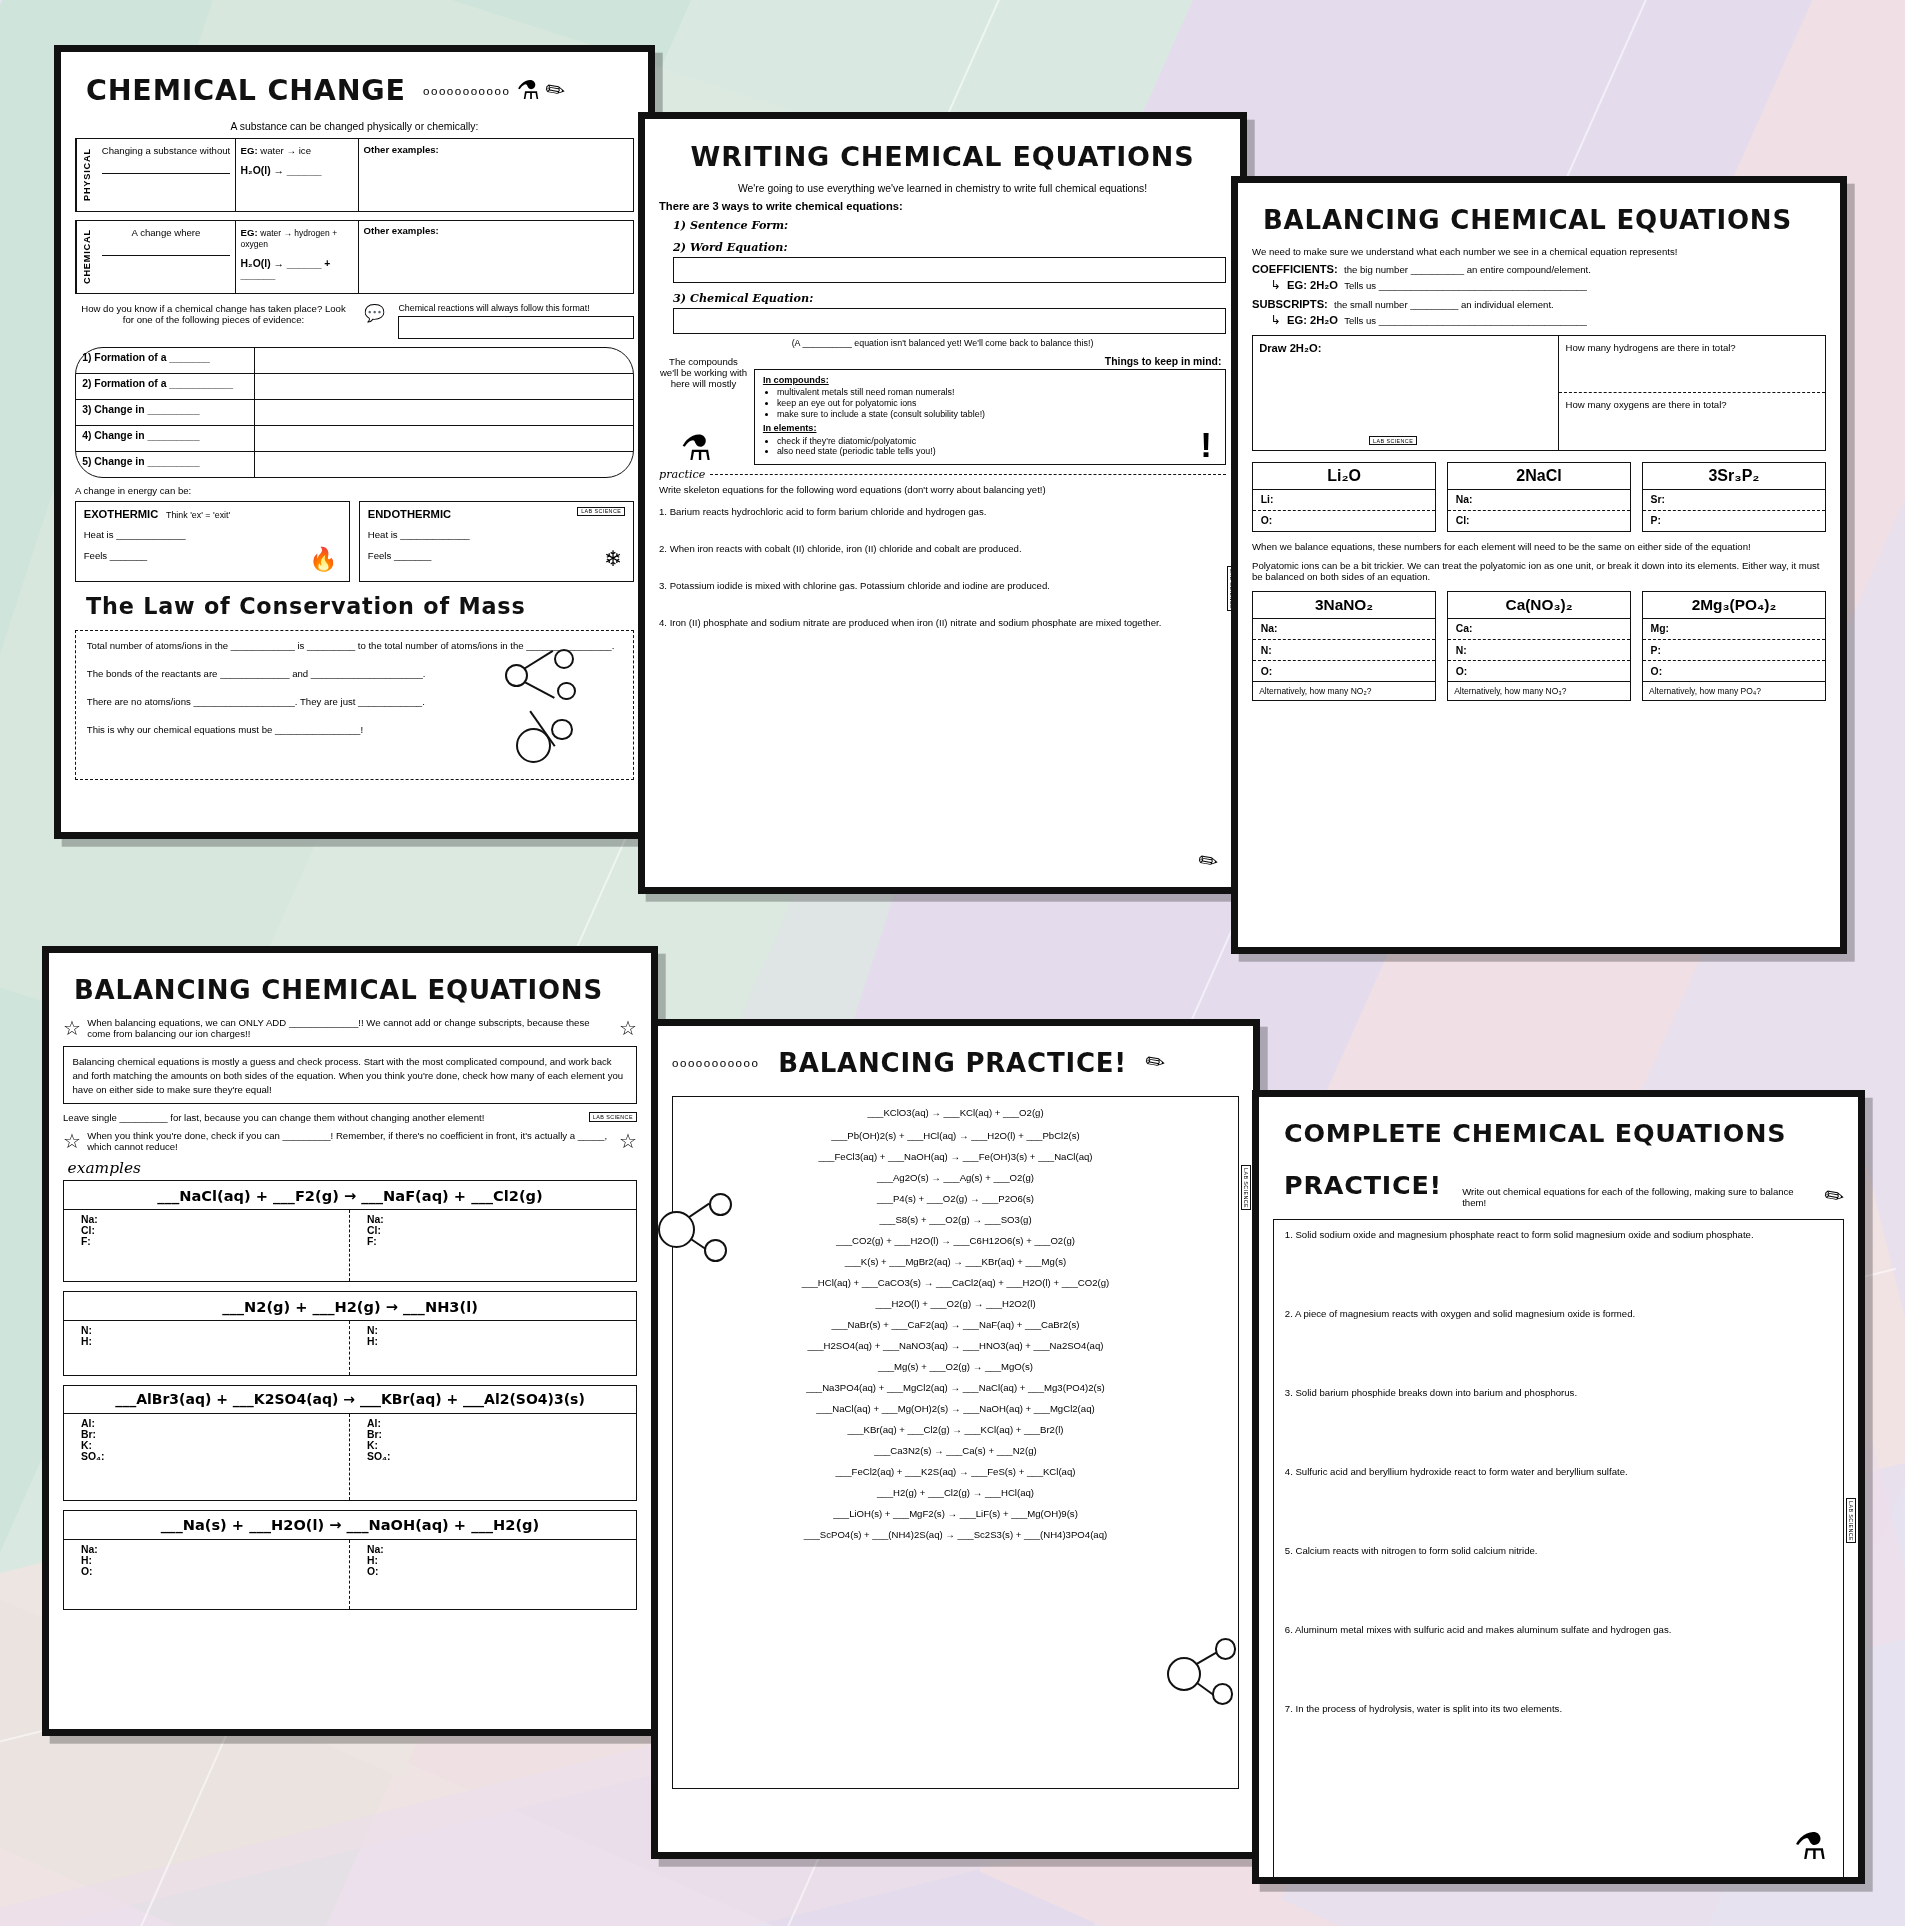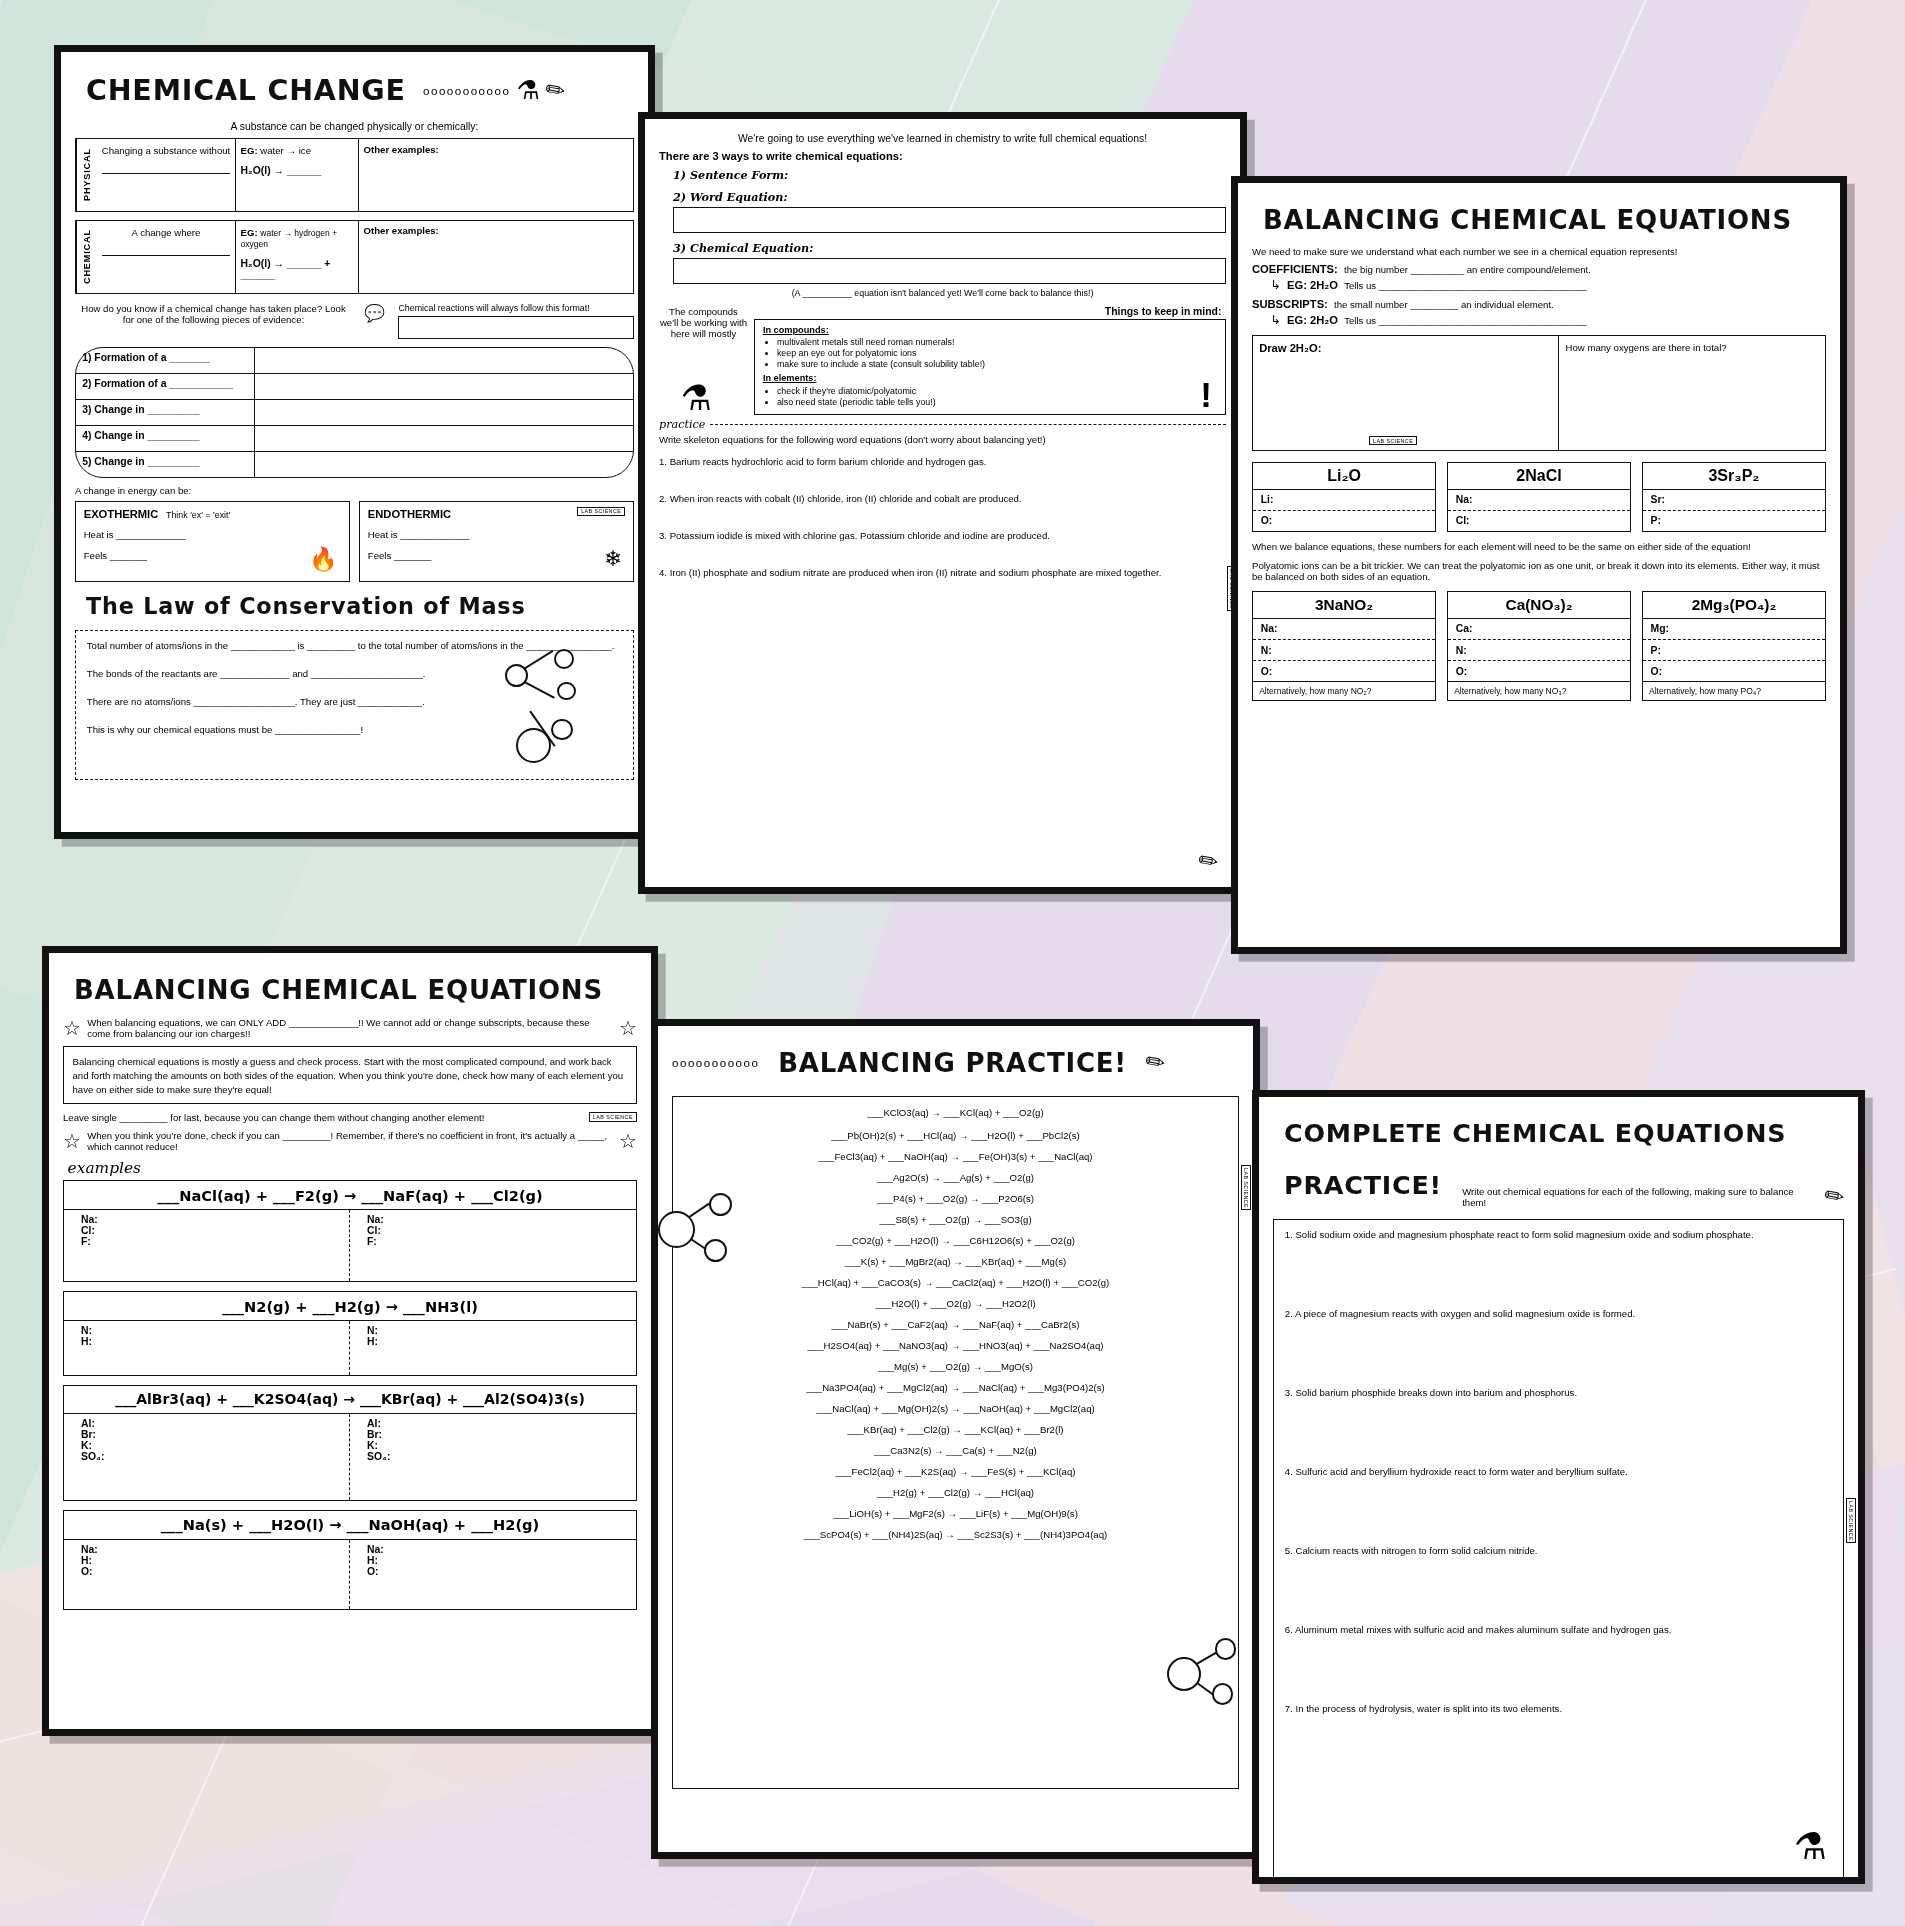--- a/index.html
+++ b/index.html
@@ -208,20 +208,21 @@
         <span style="left:55px;top:43px;width:18.5px;height:18.5px;"></span>
         <span style="left:14px;top:89px;width:35px;height:35px;"></span>
         <span style="left:49px;top:80px;width:21.6px;height:21.6px;"></span>
       </div>
     </div>
   </div>
 </div>
 
 <div class="page" style="left:638px;top:112px;width:609px;height:782px;">
   <div class="inner">
+    <h1 class="ttl center" style="font-size:27px;">WRITING CHEMICAL EQUATIONS</h1>
     <div class="sub">We're going to use everything we've learned in chemistry to write full chemical equations!</div>
     <div class="s14 bold">There are 3 ways to write chemical equations:</div>
 
     <div class="s14 bold script" style="margin:6.2px 0 3.1px 14px;">1) Sentence Form:</div>
 
     <div class="s14 bold script" style="margin:7.7px 0 3.1px 14px;">2) Word Equation:</div>
     <div class="box" style="margin-left:14px;height:26px;"></div>
 
     <div class="s14 bold script" style="margin:7.7px 0 3.1px 14px;">3) Chemical Equation:</div>
     <div class="box" style="margin-left:14px;height:26px;"></div>
@@ -293,20 +294,21 @@
       <span class="s14 bold">EG: 2H₂O</span>
       <span class="s12 fill">Tells us _______________________________________</span>
     </div>
 
     <div class="box row" style="height:116px;">
       <div style="width:293px;border-right:1.5px solid #111;padding:6.2px;position:relative;">
         <div class="s14 bold">Draw 2H₂O:</div>
         <div class="tagline" style="position:absolute;left:116px;bottom:4.6px;">LAB SCIENCE</div>
       </div>
       <div class="fill">
+        <div style="height:50%;border-bottom:1.5px dashed #111;padding:6.2px;box-sizing:border-box;" class="s12">How many hydrogens are there in total?</div>
         <div style="height:50%;padding:6.2px;box-sizing:border-box;" class="s12">How many oxygens are there in total?</div>
       </div>
     </div>
 
     <div class="row" style="gap:10.8px;margin-top:10.8px;">
       <div class="box fill">
         <div class="center bold" style="font-size:16px;padding:3.9px 0;border-bottom:1.5px solid #111;">Li₂O</div>
         <div class="s13 bold" style="padding:4.6px 7.7px;border-bottom:1.5px dashed #111;">Li:</div>
         <div class="s13 bold" style="padding:4.6px 7.7px;">O:</div>
       </div>

